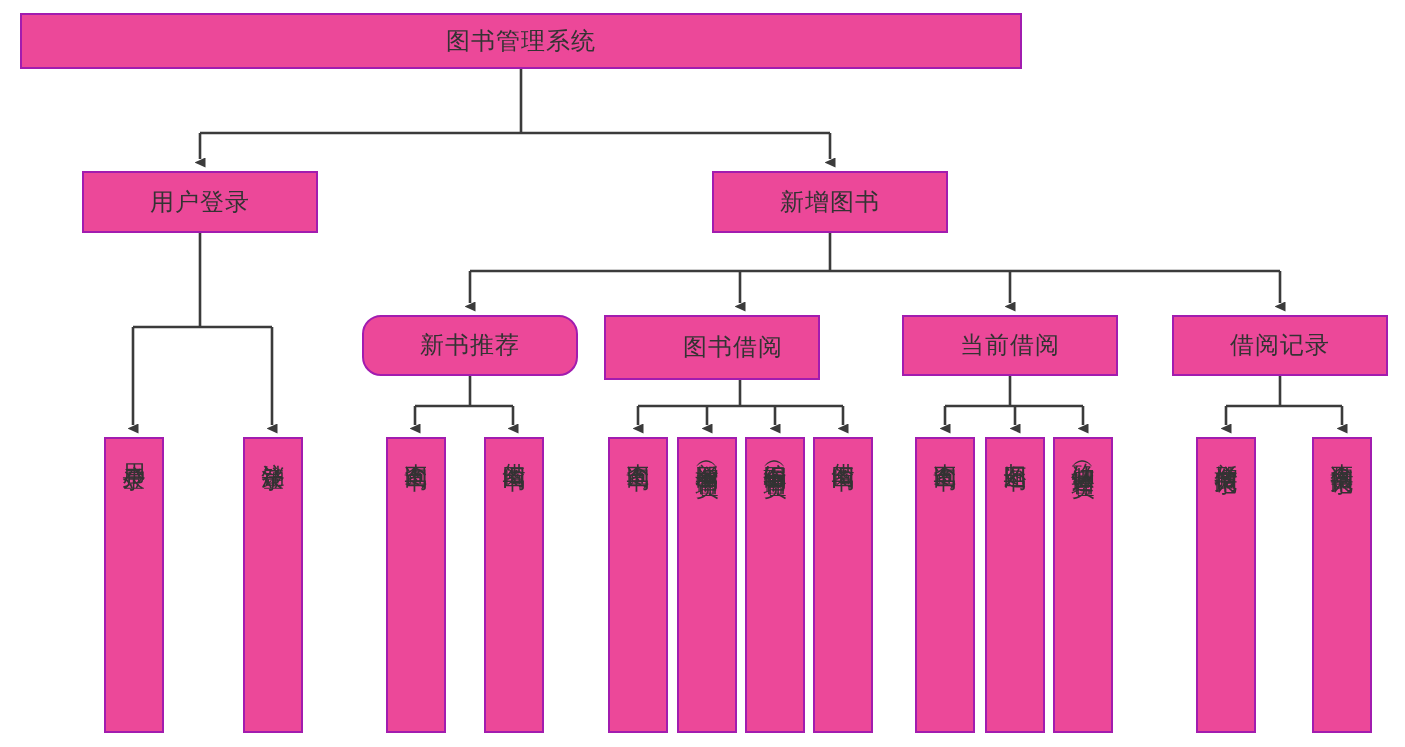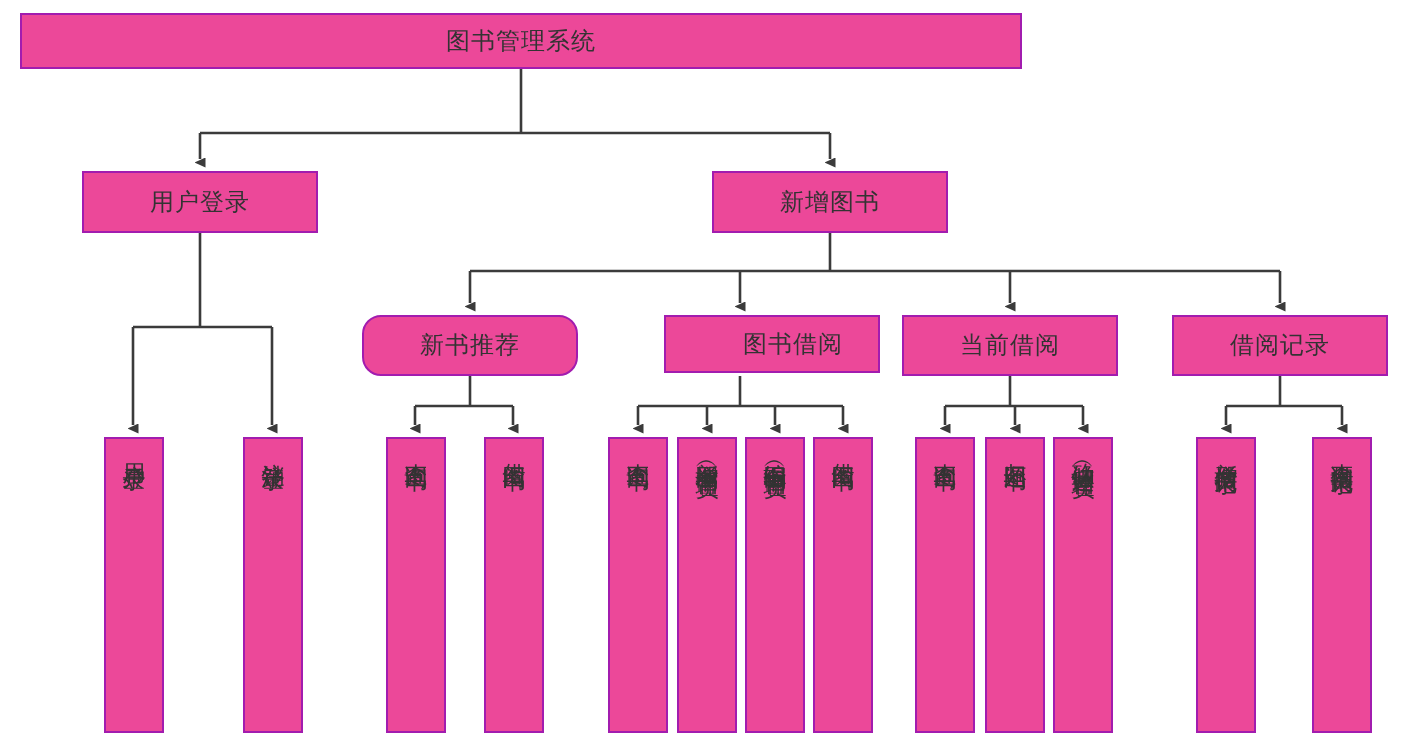--- a/index.html
+++ b/index.html
@@ -133,21 +133,21 @@
   <div class="node horizontal" style="left:82px; top:171px; width:236px; height:62px;">
     <span class="node-label">用户登录</span>
   </div>
   <div class="node horizontal" style="left:712px; top:171px; width:236px; height:62px;">
     <span class="node-label">新增图书</span>
   </div>
 
   <div class="node horizontal" style="left:362px; top:315px; width:216px; height:61px;border-radius:19px;">
     <span class="node-label">新书推荐</span>
   </div>
-  <div class="node horizontal" style="left:664px; top:315px; width:216px; height:58px;padding-left:42px;">
+  <div class="node horizontal" style="left:604px; top:315px; width:216px; height:65px;padding-left:42px;">
     <span class="node-label">图书借阅</span>
   </div>
   <div class="node horizontal" style="left:902px; top:315px; width:216px; height:61px;align-items:center;">
     <span class="node-label">当前借阅</span>
   </div>
   <div class="node horizontal" style="left:1172px; top:315px; width:216px; height:61px;">
     <span class="node-label">借阅记录</span>
   </div>
 
   <div class="node vertical" style="left:104px; top:437px; width:60px; height:296px;">

